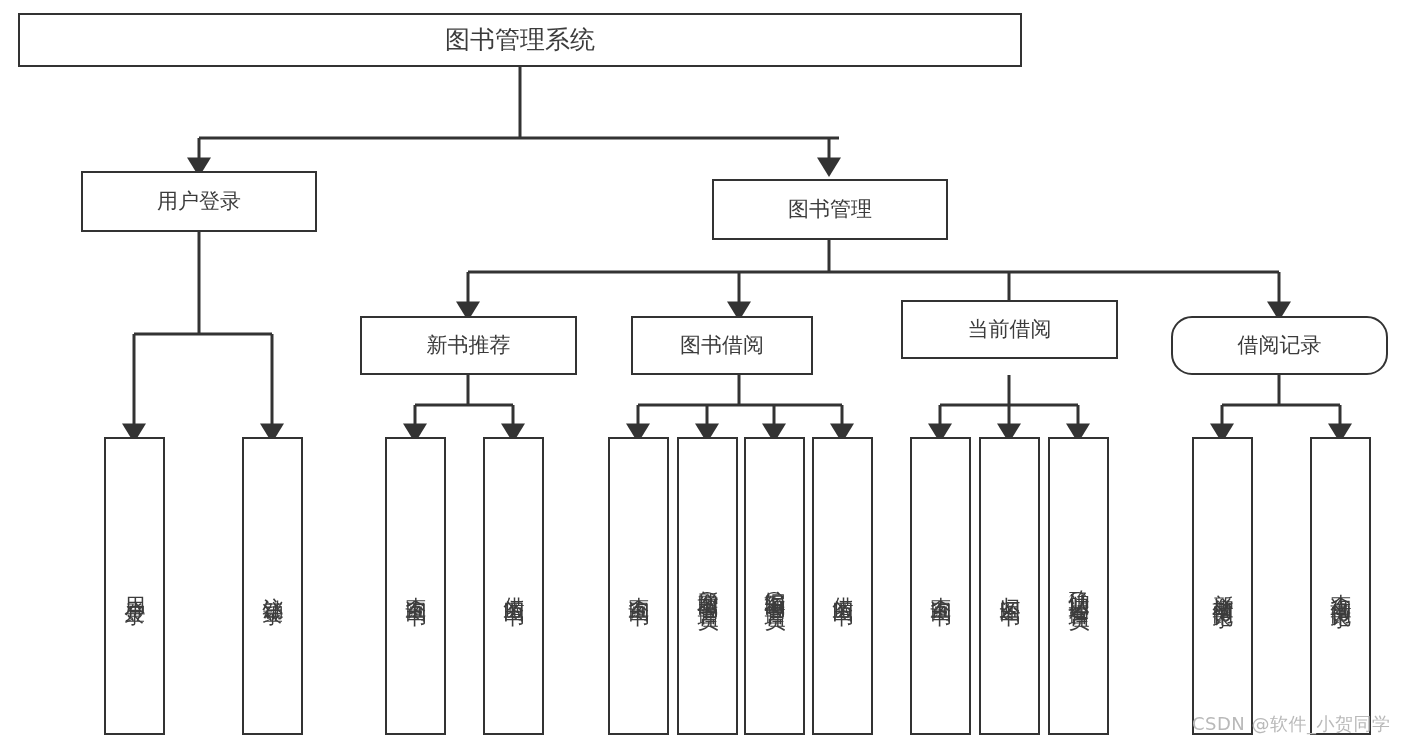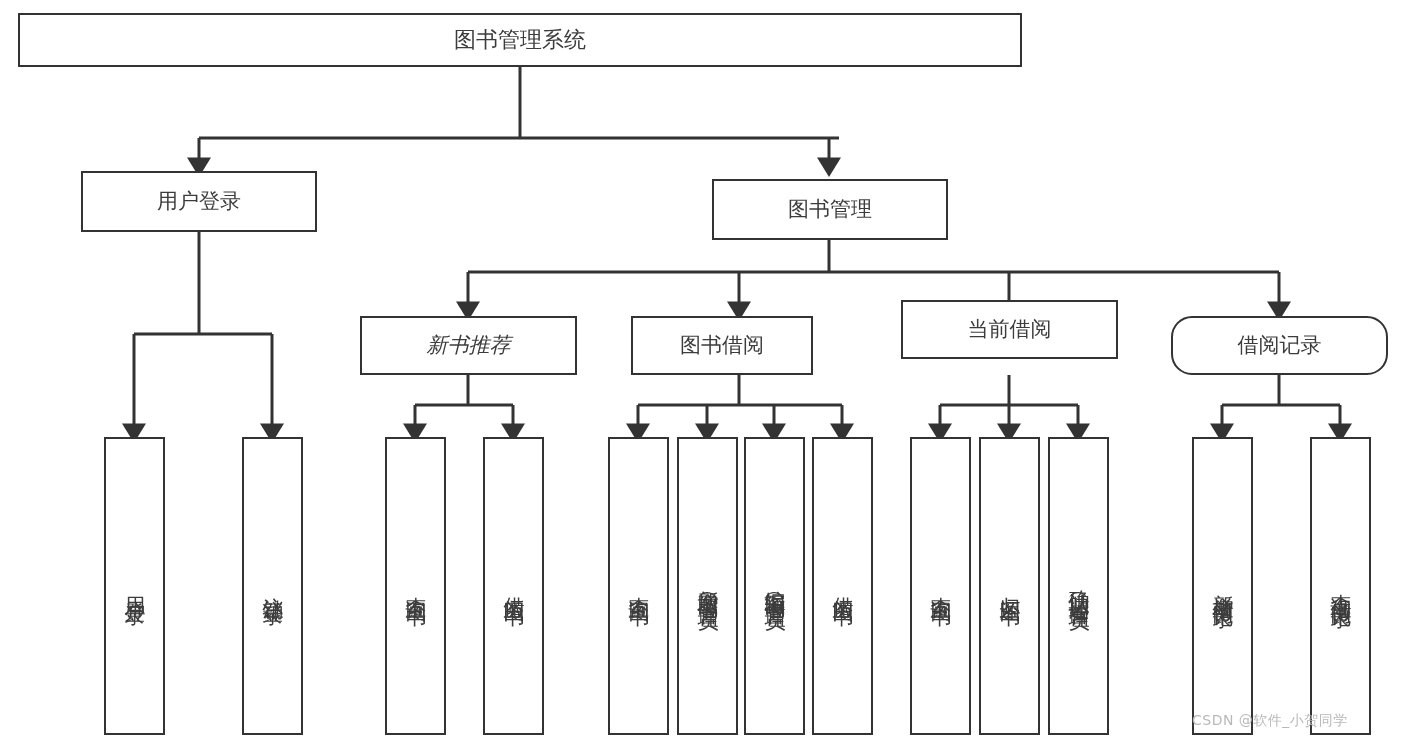--- a/index.html
+++ b/index.html
@@ -37,38 +37,38 @@
   }
   .node .label {
     text-align: center;
     line-height: 1.15;
     white-space: nowrap;
   }
   .node.horiz .label {
     font-size: 21px;
   }
   .node.root .label {
-    font-size: 22px;
+    font-size: 25px;
   }
   .node.vert {
     align-items: center;
     justify-content: center;
   }
   .node.vert .label {
     writing-mode: vertical-rl;
     text-orientation: upright;
     font-size: 21px;
     letter-spacing: 3px;
     line-height: 1.0;
     white-space: nowrap;
   }
   .watermark {
     position: absolute;
     color: #b9b9b9;
-    font-size: 14px;
+    font-size: 18px;
     white-space: nowrap;
     letter-spacing: 0.5px;
   }
 </style>
 </head>
 <body>
 
 <div id="canvas">
 
   <svg id="wires" viewBox="0 0 1405 747" xmlns="http://www.w3.org/2000/svg">
@@ -125,21 +125,21 @@
     <span class="label">图书管理系统</span>
   </div>
 
   <div class="node horiz" style="left:81px; top:171px; width:236px; height:61px;">
     <span class="label">用户登录</span>
   </div>
   <div class="node horiz" style="left:712px; top:171px; width:236px; height:61px;margin-top:8px;">
     <span class="label">图书管理</span>
   </div>
 
-  <div class="node horiz" style="left:360px; top:316px; width:217px; height:59px;font-style:italic;">
+  <div class="node horiz" style="left:360px; top:316px; width:217px; height:59px;">
     <span class="label">新书推荐</span>
   </div>
   <div class="node horiz" style="left:631px; top:316px; width:182px; height:59px;">
     <span class="label">图书借阅</span>
   </div>
   <div class="node horiz" style="left:901px; top:300px; width:217px; height:59px;">
     <span class="label">当前借阅</span>
   </div>
   <div class="node horiz" style="left:1171px; top:316px; width:217px; height:59px;border-radius:21px;">
     <span class="label">借阅记录</span>

